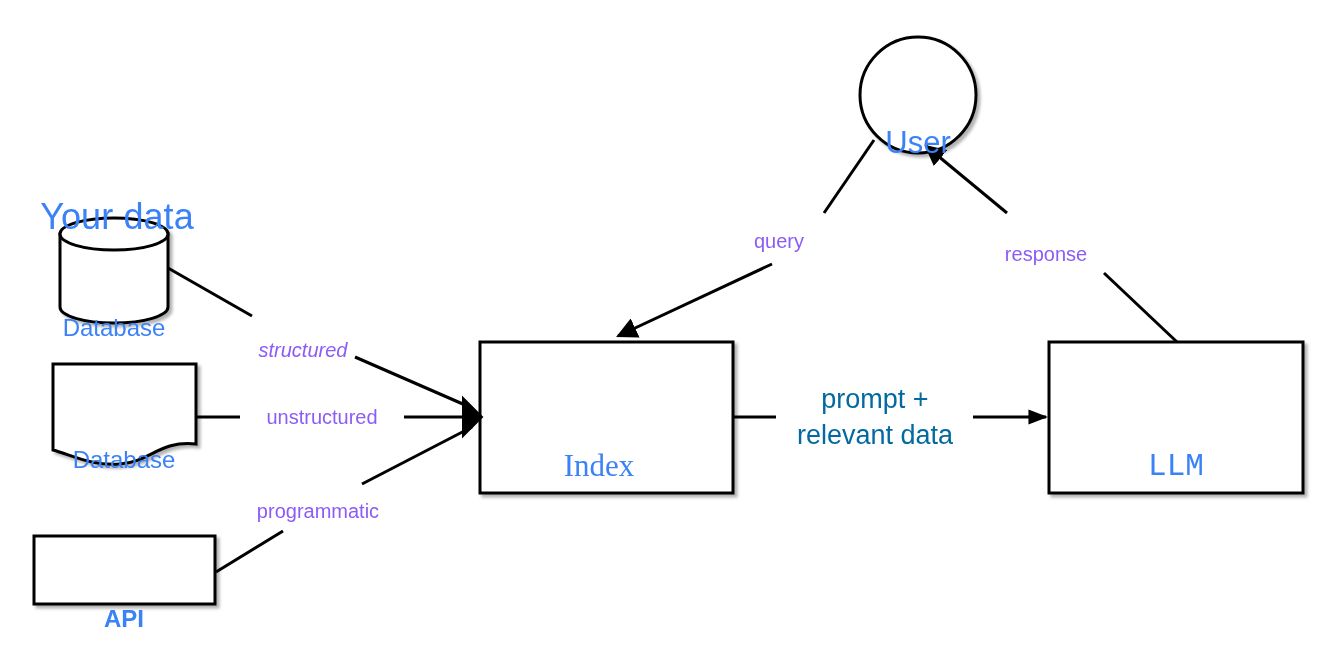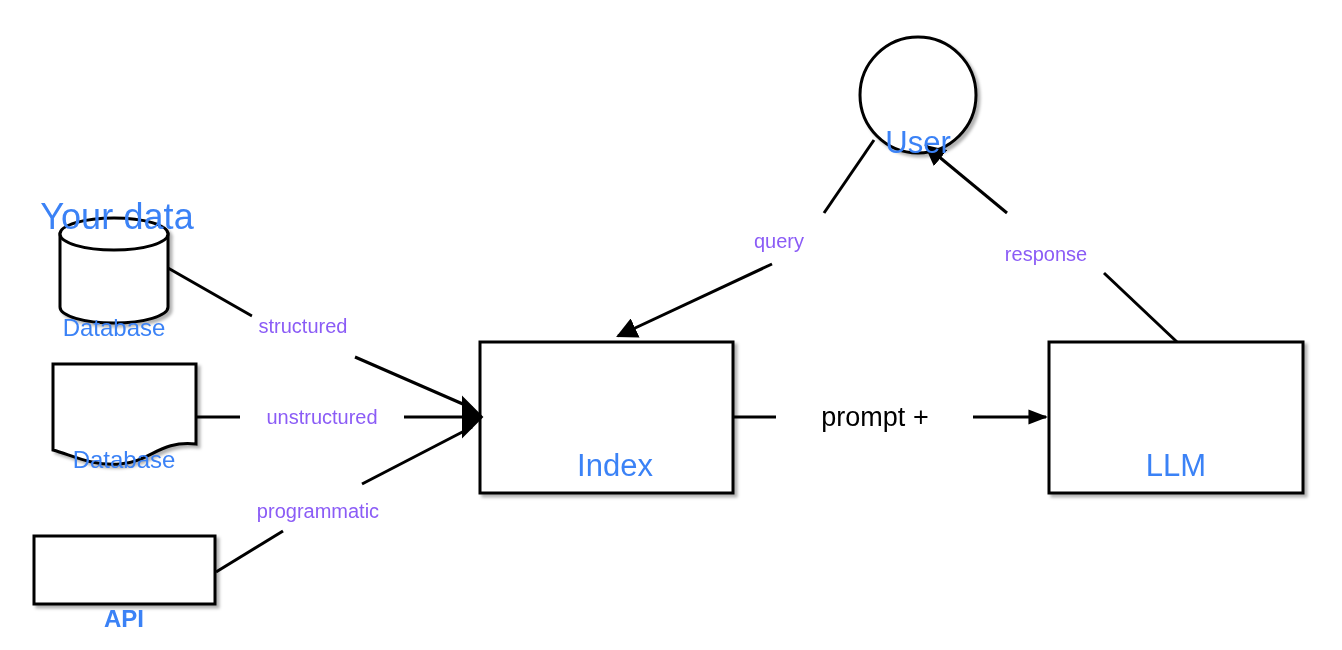--- a/index.html
+++ b/index.html
@@ -57,21 +57,21 @@
     font-family: "Liberation Sans", sans-serif;
   }
   .edge-label-multiline {
     position: absolute;
     text-align: center;
     transform: translate(-50%, -50%);
     background: #ffffff;
     padding: 0 8px;
     font-size: 27px;
     line-height: 1.33;
-    color: #000000;
+    color: #0369a1;
     font-family: "Liberation Sans", sans-serif;
   }
   .edge-label-multiline div { white-space: nowrap; }
 </style>
 </head>
 <body>
 
 <div id="diagram-root">
 
   <svg id="diagram-svg" viewBox="0 0 1342 650">
@@ -148,33 +148,34 @@
   </svg>
 
   <div class="node-label label-section-title" style="left:117px; top:169px;">Your data</div>
 
   <div class="node-label label-shape-small" style="left:114px; top:280px;">Database</div>
 
   <div class="node-label label-shape-small" style="left:124px; top:412px;">Database</div>
 
   <div class="node-label label-shape-small" style="left:124px; top:571px;font-weight:bold;">API</div>
 
-  <div class="node-label label-shape-large" style="left:615px; top:418px;">Index</div>
+  <div class="node-label label-shape-large" style="left:599px; top:418px;font-family:Liberation Serif, serif;">Index</div>
 
-  <div class="node-label label-shape-large" style="left:1176px; top:418px;">LLM</div>
+  <div class="node-label label-shape-large" style="left:1176px; top:418px;font-family:Liberation Mono, monospace;">LLM</div>
 
   <div class="node-label label-shape-large" style="left:918px; top:95px;">User</div>
 
-  <div class="edge-label" style="left:303px; top:326px;">structured</div>
+  <div class="edge-label" style="left:303px; top:350px;font-style:italic;">structured</div>
 
   <div class="edge-label" style="left:322px; top:417px;">unstructured</div>
 
   <div class="edge-label" style="left:318px; top:511px;">programmatic</div>
 
   <div class="edge-label" style="left:779px; top:241px;">query</div>
 
   <div class="edge-label" style="left:1046px; top:254px;">response</div>
 
   <div class="edge-label-multiline" style="left:875px; top:418px;">
     <div>prompt +</div>
+    <div>relevant data</div>
   </div>
 
 </div>
 
 </body></html>

